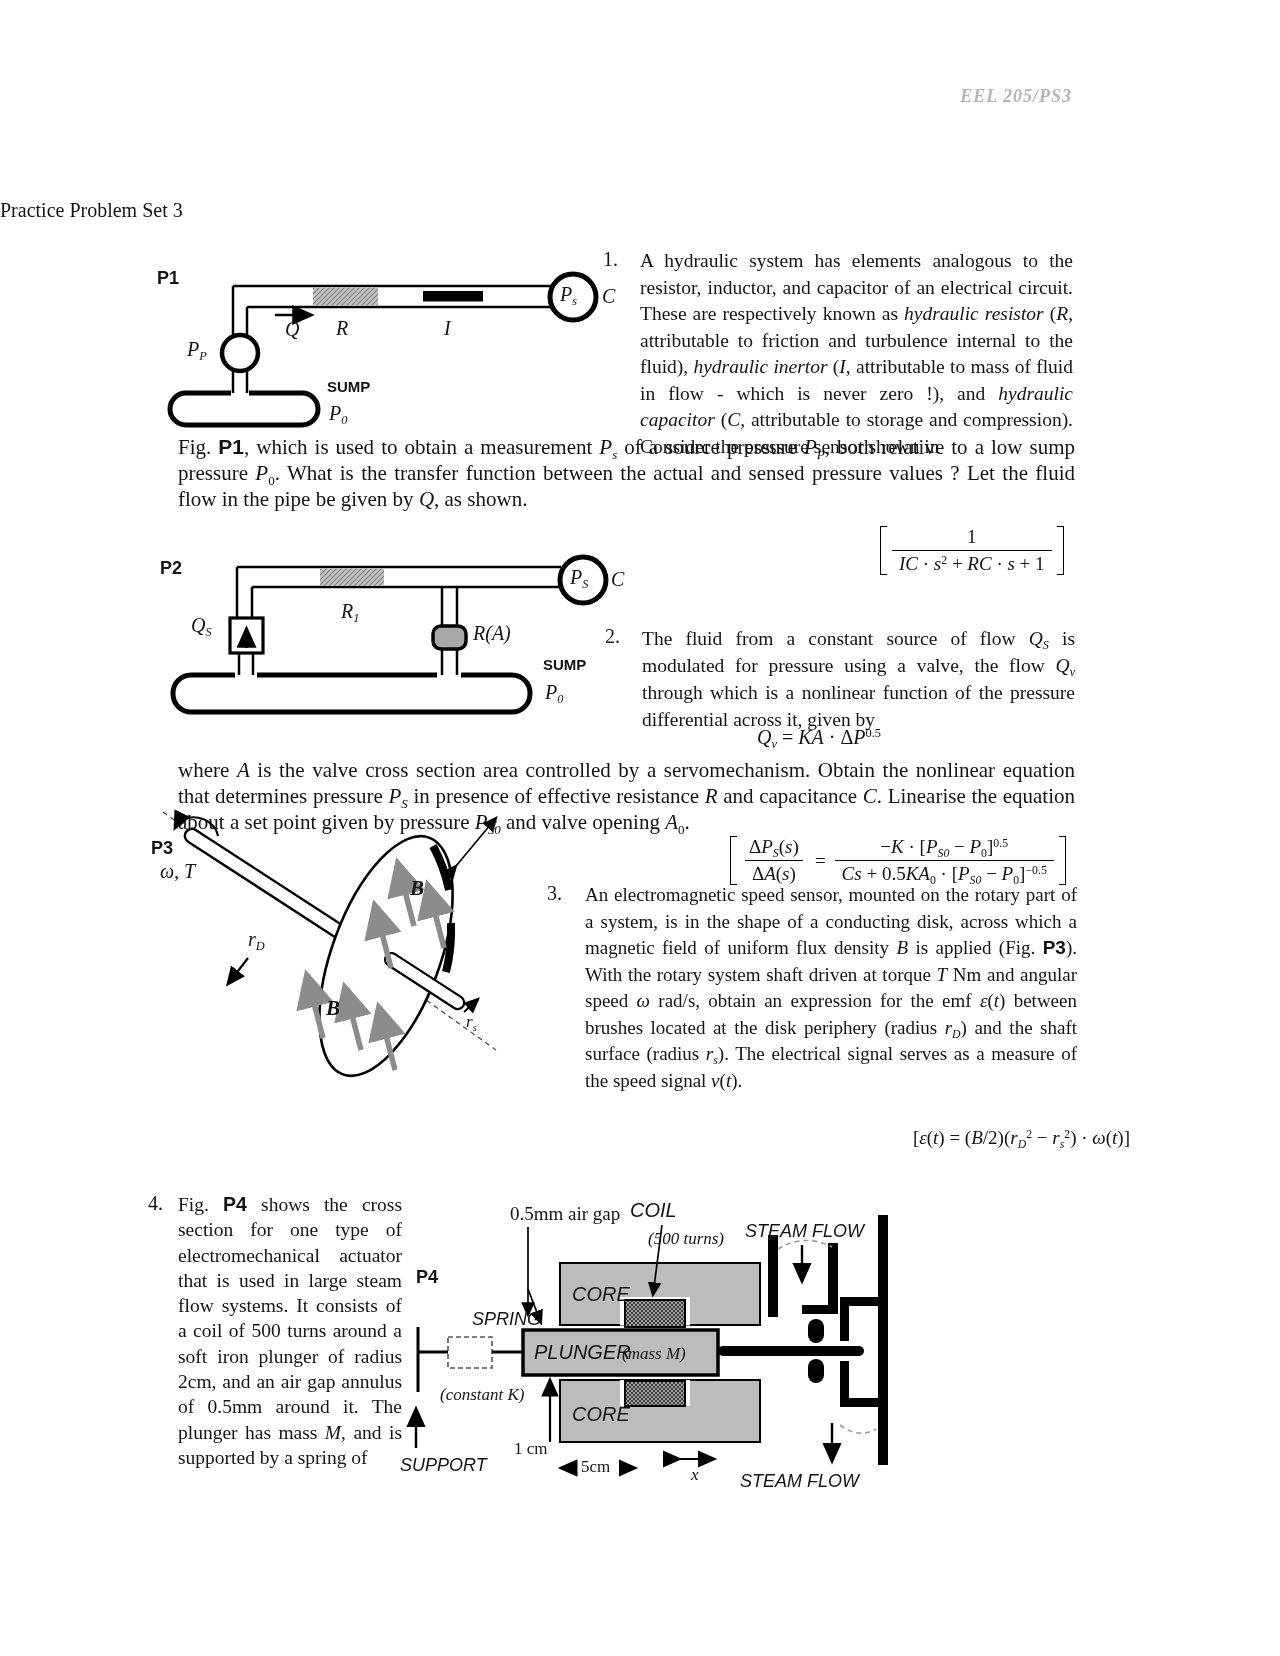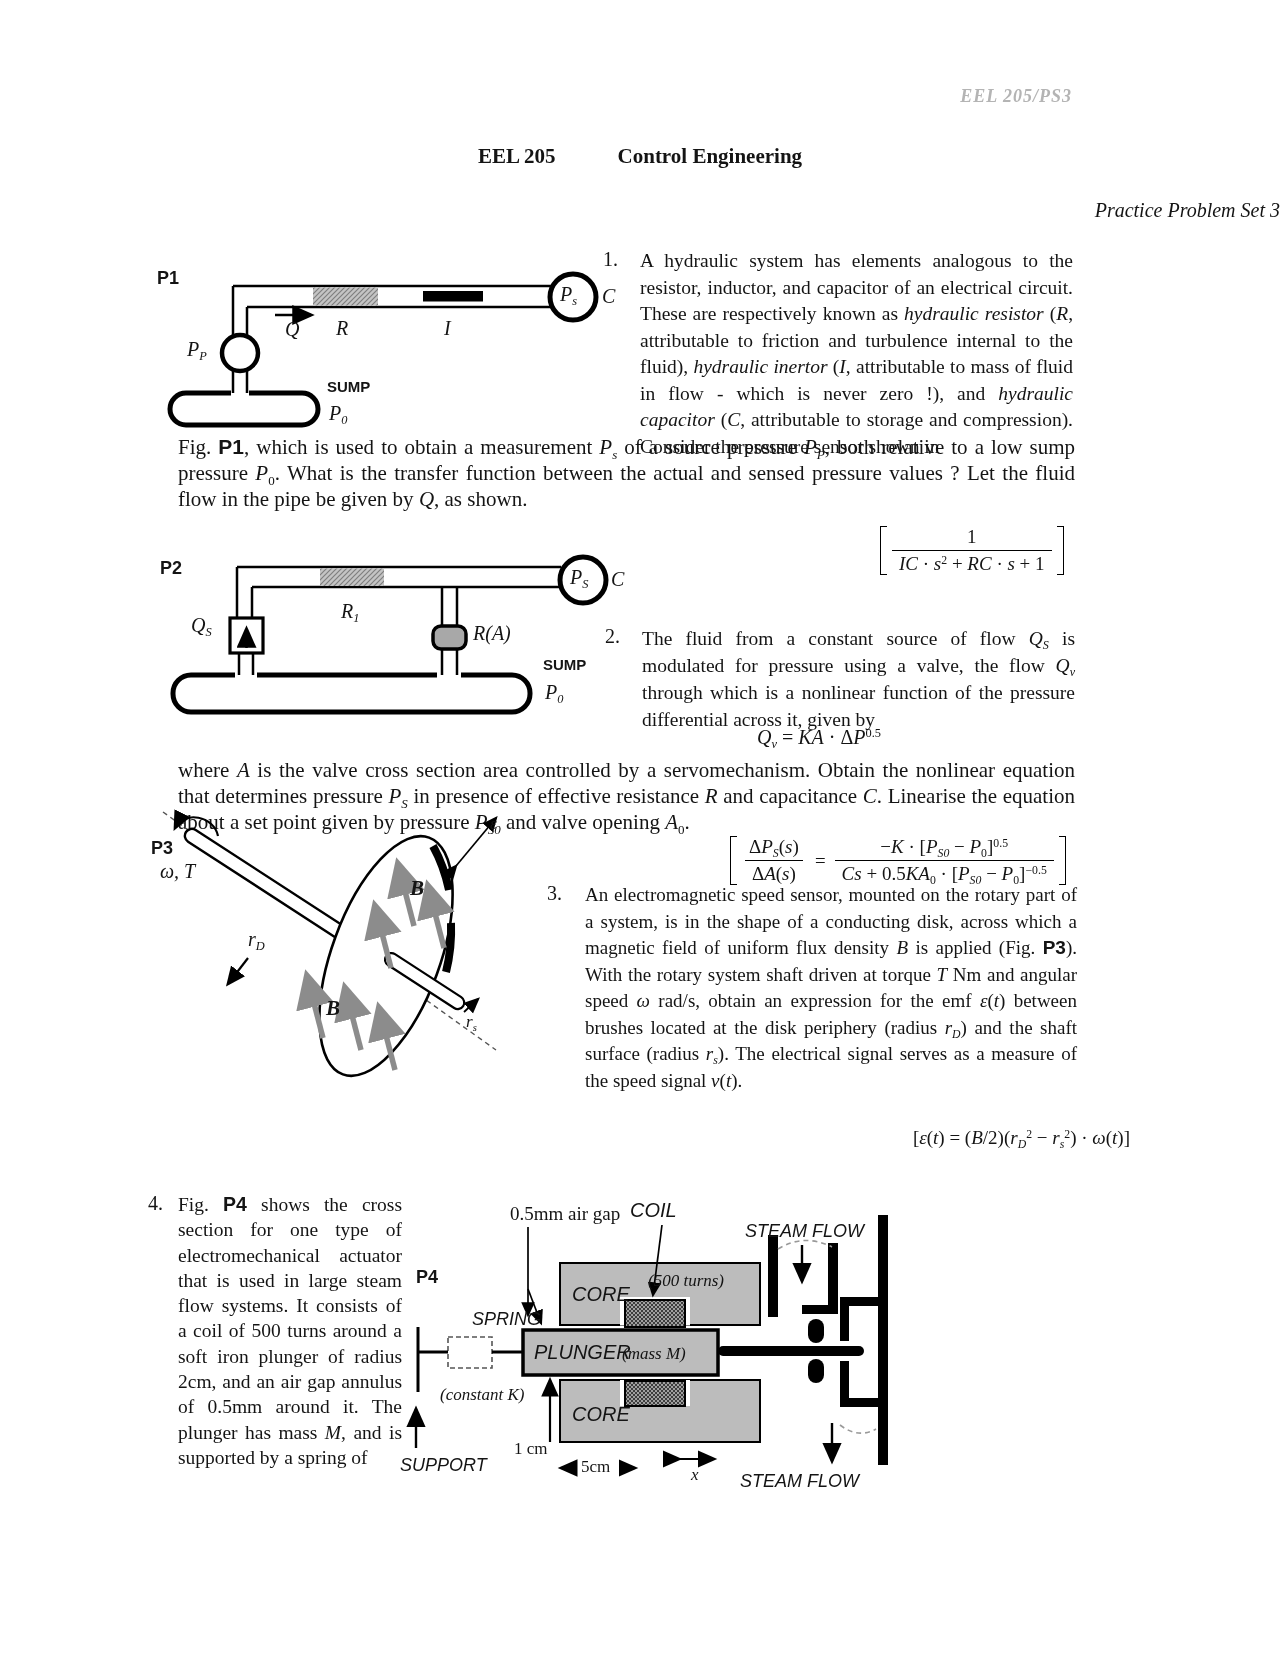--- a/index.html
+++ b/index.html
@@ -3,22 +3,22 @@
 <meta charset="utf-8">
 <style>
   html,body{margin:0;padding:0;background:#e8e8e8;}
   .page{position:relative;width:1280px;height:1656px;background:#ffffff;margin:0 auto;
         font-family:"Liberation Serif",serif;color:#141414;overflow:hidden;}
   .watermark{position:absolute;top:86px;right:208px;font-size:18px;font-weight:bold;
              font-style:italic;color:#b4b4b4;letter-spacing:1px;}
   .title-line{position:absolute;top:144px;left:0;width:100%;text-align:center;
               font-weight:bold;font-size:21px;}
   .title-line .gap{display:inline-block;width:62px;}
-  .subtitle{position:absolute;top:199px;left:0;width:100%;text-align:right;
-            font-style:italic;font-size:20px;}
+  .subtitle{position:absolute;top:199px;left:0;width:100%;text-align:left;
+            font-size:20px;}
   .prob-num{position:absolute;font-size:20px;}
   .ptext{position:absolute;font-size:19.5px;line-height:26.5px;text-align:justify;}
   .fullpara{position:absolute;font-size:21px;line-height:26px;text-align:justify;}
   sub{font-size:0.62em;vertical-align:-0.35em;line-height:0;}
   sup{font-size:0.62em;vertical-align:0.55em;line-height:0;}
   .fig{position:absolute;}
   .fig svg{position:absolute;left:0;top:0;}
   .flabel{position:absolute;white-space:nowrap;}
   .sans-b{font-family:"Liberation Sans",sans-serif;font-weight:bold;font-size:18px;}
   .dlab{font-style:italic;font-size:20px;}
@@ -38,21 +38,20 @@
   .brkL{border-top:1.8px solid #000;border-bottom:1.8px solid #000;border-left:1.8px solid #000;margin-right:5px;}
   .brkR{border-top:1.8px solid #000;border-bottom:1.8px solid #000;border-right:1.8px solid #000;margin-left:5px;}
   .eqsign{padding:0 8px;font-style:italic;}
 </style>
 </head>
 <body>
 
 <div class="page">
 
   <div class="watermark">EEL 205/PS3</div>
-  <div class="title-line"><span>EEL 205</span><span class="gap"></span><span>Control Engineering</span></div>
   <div class="subtitle">Practice Problem Set 3</div>
 
   <div class="fig" style="left:155px;top:262px;width:462px;height:172px;">
     <svg width="462" height="172" viewBox="0 0 462 172">
       <defs>
         <pattern id="hatch" width="5" height="5" patternUnits="userSpaceOnUse">
           <rect width="5" height="5" fill="#c4c4c4"></rect>
           <path d="M0,5 L5,0 M-1,1 L1,-1 M4,6 L6,4" stroke="#7f7f7f" stroke-width="1.2"></path>
         </pattern>
         <pattern id="coilhatch" width="4" height="4" patternUnits="userSpaceOnUse">
@@ -228,21 +227,21 @@
       <rect x="440" y="176" width="9" height="46" fill="#000"></rect>
       <rect x="440" y="112" width="46" height="9" fill="#000"></rect>
       <rect x="440" y="213" width="46" height="9" fill="#000"></rect>
       <rect x="478" y="30" width="10" height="250" fill="#000"></rect>
       <path d="M 440,240 Q 458,254 476,244" fill="none" stroke="#999" stroke-width="1.6" stroke-dasharray="5,4"></path>
       <line x1="432" y1="238" x2="432" y2="276" stroke="#000" stroke-width="2.4" marker-end="url(#ab)"></line>
     </svg>
     <span class="flabel sans-b" style="left:16px;top:82px;">P4</span>
     <span class="flabel ser" style="left:110px;top:18px;font-size:19px;">0.5mm air gap</span>
     <span class="flabel it-sans-lg" style="left:230px;top:14px;">COIL</span>
-    <span class="flabel ser-it" style="left:248px;top:44px;margin-top:42px;">(500 turns)</span>
+    <span class="flabel ser-it" style="left:248px;top:44px;">(500 turns)</span>
     <span class="flabel it-sans" style="left:345px;top:36px;">STEAM FLOW</span>
     <span class="flabel it-sans" style="left:72px;top:124px;">SPRING</span>
     <span class="flabel ser-it" style="left:40px;top:200px;">(constant K)</span>
     <span class="flabel it-sans-lg" style="left:172px;top:98px;">CORE</span>
     <span class="flabel it-sans-lg" style="left:134px;top:156px;">PLUNGER</span>
     <span class="flabel ser-it" style="left:222px;top:159px;">(mass M)</span>
     <span class="flabel it-sans-lg" style="left:172px;top:218px;">CORE</span>
     <span class="flabel it-sans" style="left:0px;top:270px;">SUPPORT</span>
     <span class="flabel ser" style="left:114px;top:254px;">1 cm</span>
     <span class="flabel ser" style="left:181px;top:272px;">5cm</span>

